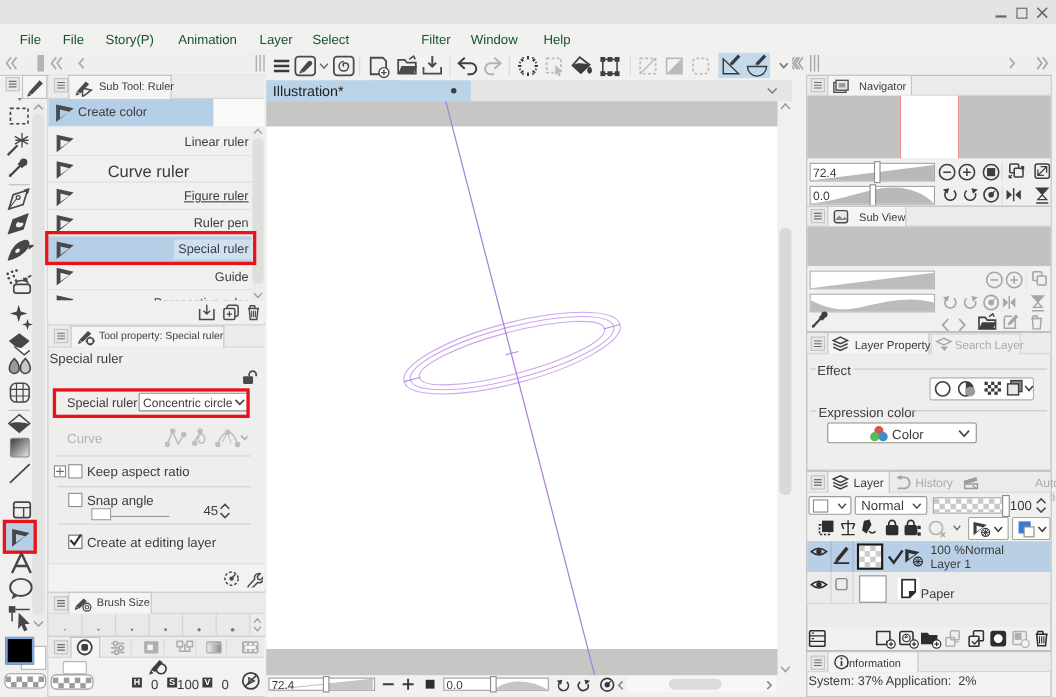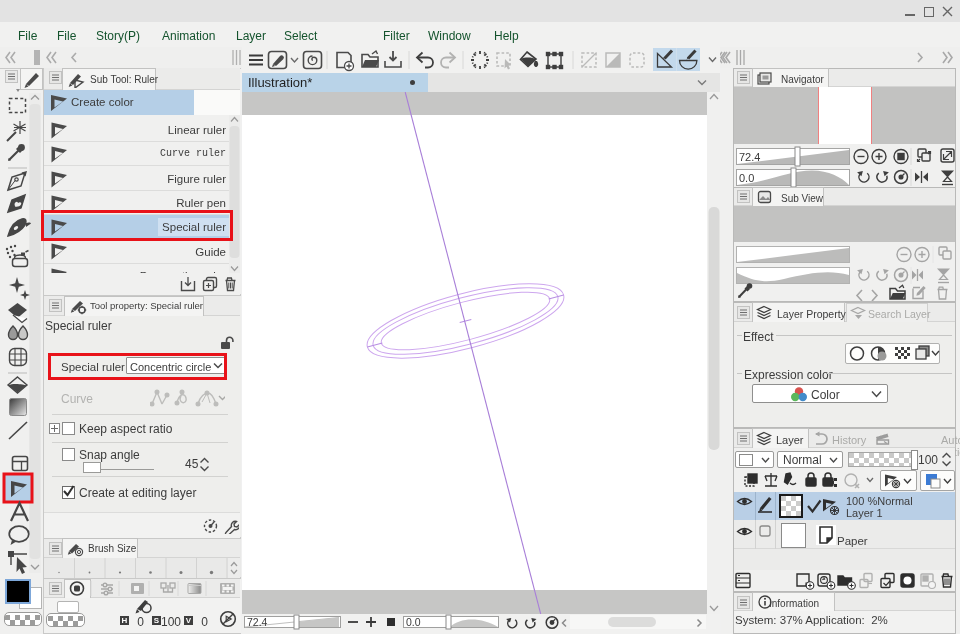--- a/index.html
+++ b/index.html
@@ -208,26 +208,26 @@
 
 <div class="abs" style="left:44px;top:118px;width:185px;height:24px;background:#f0f0ef;border-bottom:1px solid #dcdcdb;box-sizing:border-box;"></div>
 <svg class="abs" style="left:50px;top:121px;" width="19" height="19">
       <path d="M1.5 1.5 L17 5 L1.5 17.5 Z M5 6 L13 7.9 L5 13.6 Z" fill="#4a4a4a" fill-rule="evenodd"></path>
     </svg>
 <div class="abs thin" style="left:44px;top:124px;width:182px;text-align:right;font-size:11.5px;">Linear ruler</div>
 <div class="abs" style="left:44px;top:142px;width:185px;height:24px;background:#f0f0ef;border-bottom:1px solid #dcdcdb;box-sizing:border-box;"></div>
 <svg class="abs" style="left:50px;top:145px;" width="19" height="19">
       <path d="M1.5 1.5 L17 5 L1.5 17.5 Z M5 6 L13 7.9 L5 13.6 Z" fill="#4a4a4a" fill-rule="evenodd"></path>
     </svg>
-<div class="abs thin" style="left:44px;top:148px;width:182px;text-align:right;font-size:10px;font-family:Liberation Mono, monospace;">Curve ruler</div>
+<div class="abs thin" style="left:44px;top:148px;width:182px;text-align:center;font-size:15px;">Curve ruler</div>
 <div class="abs" style="left:44px;top:167px;width:185px;height:24px;background:#f0f0ef;border-bottom:1px solid #dcdcdb;box-sizing:border-box;"></div>
 <svg class="abs" style="left:50px;top:170px;" width="19" height="19">
       <path d="M1.5 1.5 L17 5 L1.5 17.5 Z M5 6 L13 7.9 L5 13.6 Z" fill="#4a4a4a" fill-rule="evenodd"></path>
     </svg>
-<div class="abs thin" style="left:44px;top:173px;width:182px;text-align:right;font-size:11.5px;">Figure ruler</div>
+<div class="abs thin" style="left:44px;top:173px;width:182px;text-align:right;font-size:11.5px;text-decoration:underline;">Figure ruler</div>
 <div class="abs" style="left:44px;top:191px;width:185px;height:24px;background:#f0f0ef;border-bottom:1px solid #dcdcdb;box-sizing:border-box;"></div>
 <svg class="abs" style="left:50px;top:194px;" width="19" height="19">
       <path d="M1.5 1.5 L17 5 L1.5 17.5 Z M5 6 L13 7.9 L5 13.6 Z" fill="#4a4a4a" fill-rule="evenodd"></path>
     </svg>
 <div class="abs thin" style="left:44px;top:197px;width:182px;text-align:right;font-size:11.5px;">Ruler pen</div>
 <div class="abs" style="left:44px;top:215px;width:185px;height:24px;background:#b5cfe7;border-bottom:1px solid #dcdcdb;box-sizing:border-box;"></div>
 <svg class="abs" style="left:50px;top:218px;" width="19" height="19">
       <path d="M1.5 1.5 L17 5 L1.5 17.5 Z M5 6 L13 7.9 L5 13.6 Z" fill="#4a4a4a" fill-rule="evenodd"></path>
     </svg>
 <div class="abs" style="left:158px;top:218px;width:72px;height:18px;background:#cfe0f1;"></div>

